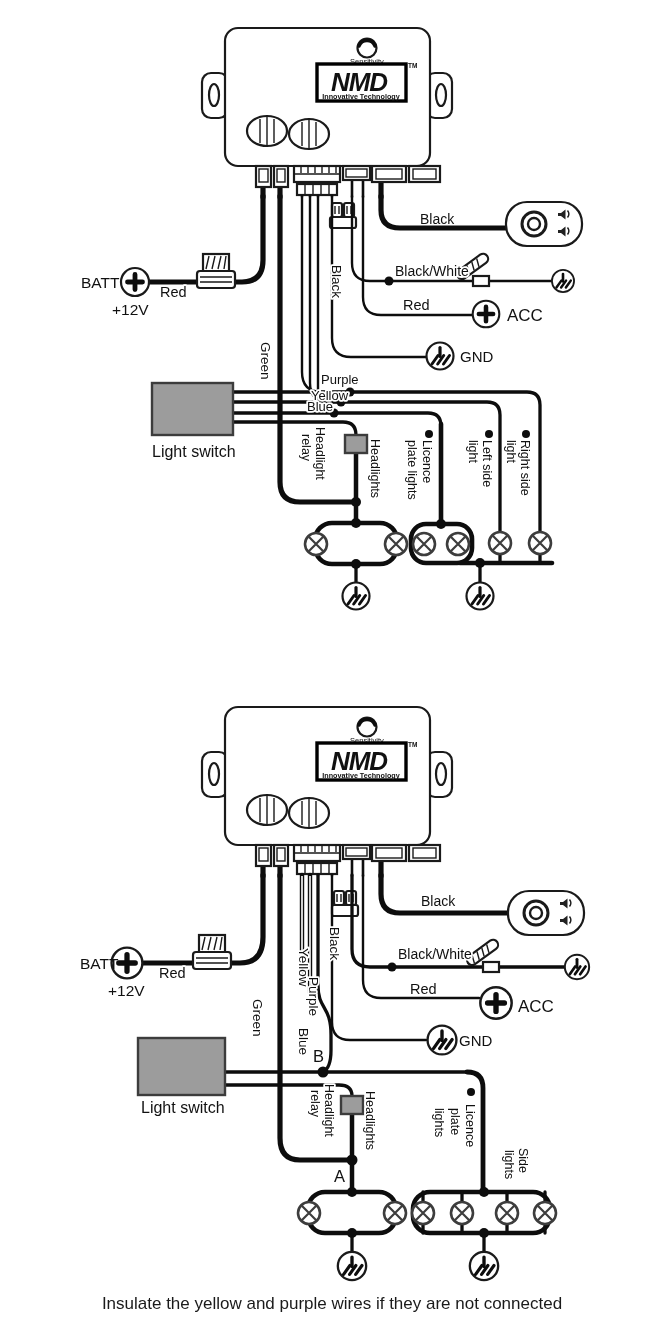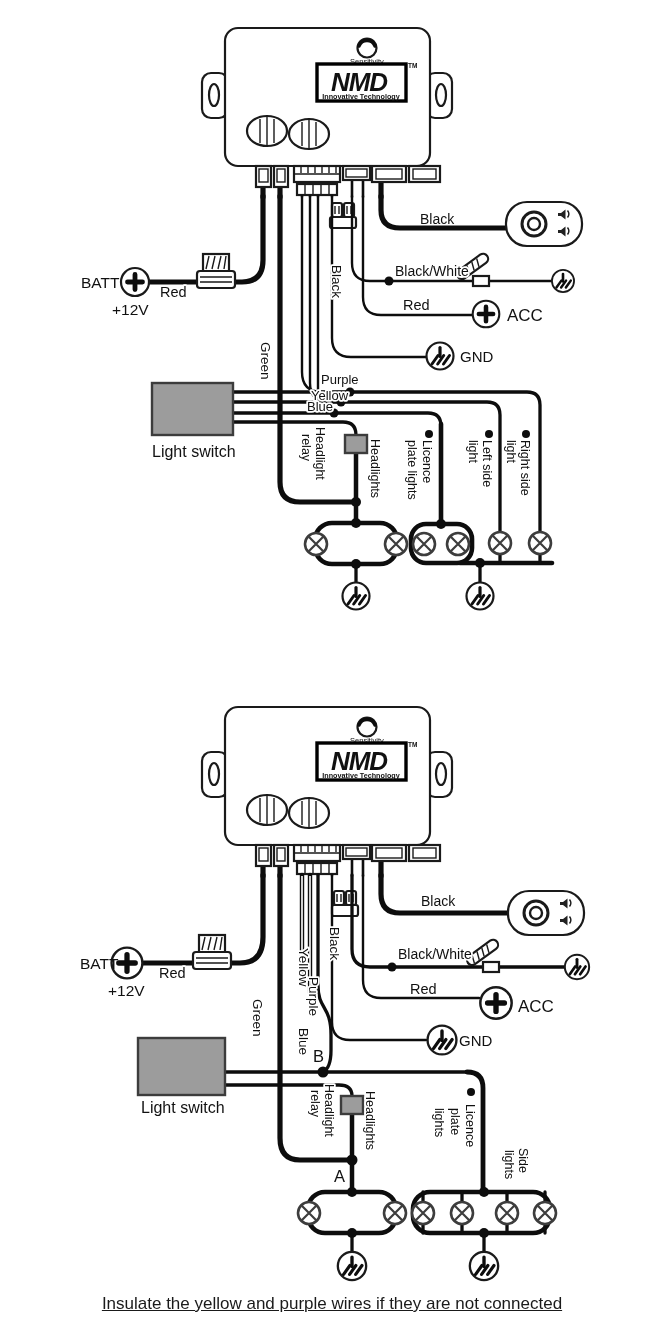--- a/index.html
+++ b/index.html
@@ -12,21 +12,21 @@
   .w-thin{stroke-width:2.4;}
   .w-ring{stroke-width:4.6;}
   .w-core{fill:none;stroke:#fff;stroke-width:1.6;stroke-linecap:butt;}
   .ol{fill:#fff;stroke:#1a1a1a;stroke-width:2.2;}
   .ol-thin{fill:none;stroke:#1a1a1a;stroke-width:1.4;}
   .lbl{font-family:"Liberation Sans",sans-serif;fill:#111;}
   .halo{paint-order:stroke;stroke:#fff;stroke-width:3.5px;stroke-linejoin:round;}
   .dot{fill:#0d0d0d;}
   .graybox{fill:#9c9c9c;stroke:#3c3c3c;stroke-width:2.4;}
   .caption{position:absolute;left:0;right:0;top:1294px;text-align:center;
-           font-size:17px;color:#1a1a1a;text-decoration:underline;}
+           font-size:17px;color:#1a1a1a;}
 </style>
 </head>
 <body>
 
 <div id="stage">
 <svg width="664" height="1290" viewBox="0 0 664 1290">
   <defs>
 
     <g id="gnd-sym">
       <circle class="ol" r="13.5" stroke-width="3.6"></circle>

